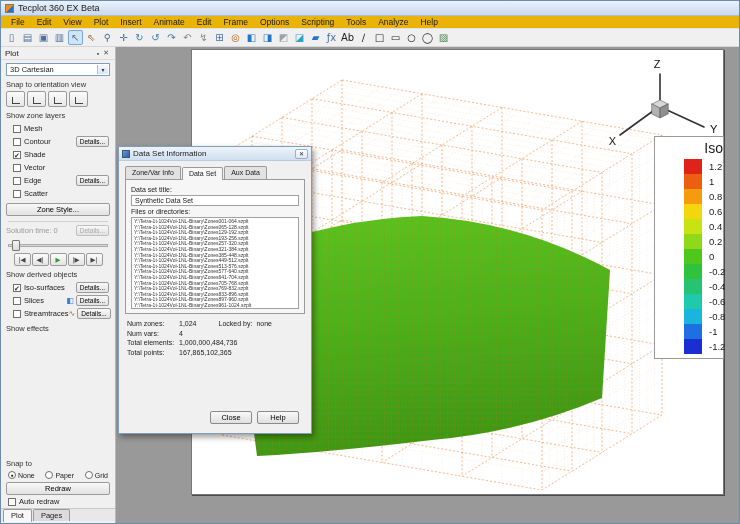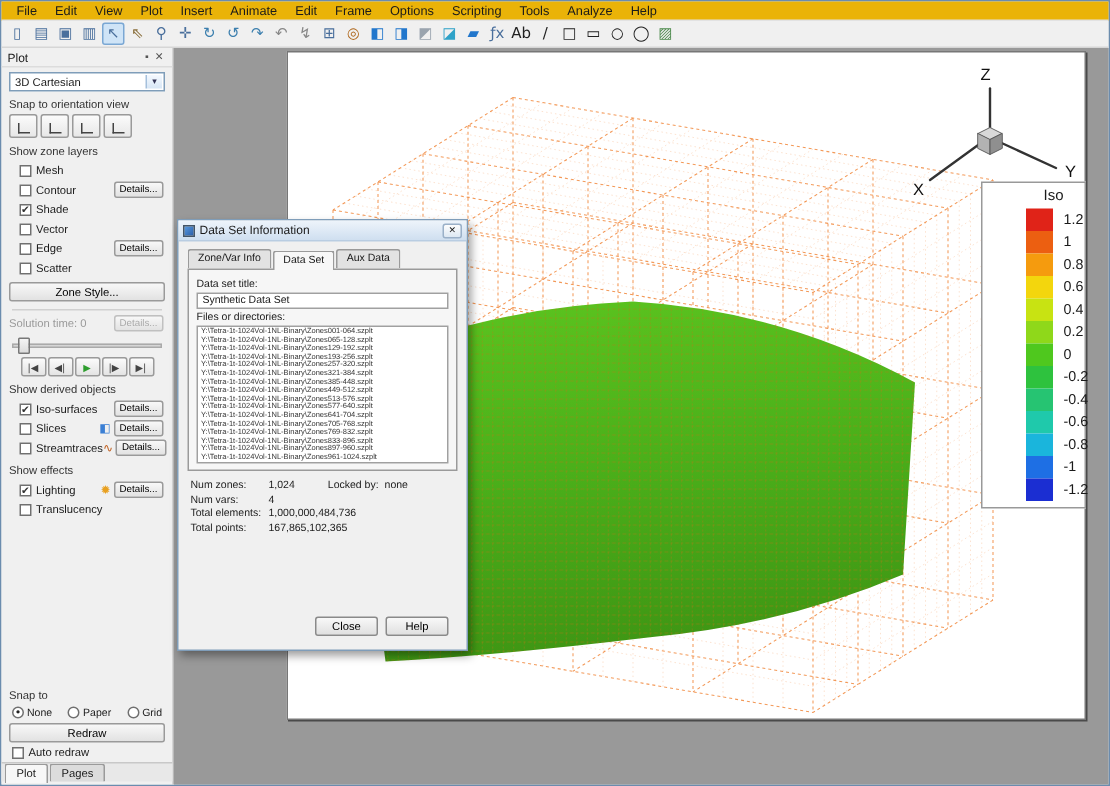--- a/index.html
+++ b/index.html
@@ -64,21 +64,21 @@
   .stab { font-size:7.5px; padding:1px 7px; border:1px solid #9a9a9a; border-bottom:none; background:#dcdcdc; border-radius:2px 2px 0 0; margin-right:1px; }
   .stab[data-active="true"] { background:#f7f7f7; position:relative; top:1px; padding-bottom:2px; }
 
   
   .workspace { flex:1 1 auto; background:#999; position:relative; min-width:0; }
   .paper { position:absolute; left:75px; top:2px; width:533px; height:446px; background:#fff; border:1px solid #777; box-shadow:1px 1px 0 #4a4a4a; }
   .paper svg { position:absolute; left:0; top:0; }
 
   
   .legend { position:absolute; left:462px; top:86px; width:70px; background:#fff; border:1px solid #999; padding:3px 0 4px 6px; }
-  .legend-title { font-size:10px; text-align:right; padding-right:14px; margin-bottom:3px; }
+  .legend-title { font-size:14px; text-align:right; margin-bottom:3px; }
   .lg-row { display:flex; align-items:center; height:15px;padding-left:23px; }
   .lg-swatch { width:18px; height:15px; flex:0 0 auto; }
   .lg-label { font-size:9.5px; padding-left:7px; }
 
   
   .dialog { position:absolute; left:118px; top:146px; width:194px; height:288px; background:#f0f0f0; border:1px solid #7f9db9; box-shadow:2px 3px 6px rgba(0,0,0,.4); z-index:50; display:flex; flex-direction:column; }
   .dlg-title { height:14px; background:linear-gradient(#eef4fb,#cfdff0); display:flex; align-items:center; padding:0 3px; border-bottom:1px solid #b9cde2; }
   .dlg-icon { width:8px; height:8px; background:linear-gradient(135deg,#5a9ae0,#2b5fa8); border:1px solid #456; margin-right:3px; }
   .dlg-title .t { flex:1; font-size:8px; }
   .dlg-close { width:13px; height:10px; font-size:6px; line-height:9px; text-align:center; border:1px solid #9ab0c8; background:linear-gradient(#fdfdfd,#dde8f3); border-radius:2px; }
@@ -100,20 +100,24 @@
   .btn { min-width:42px; height:13px; font-size:7.5px; background:linear-gradient(#f8f8f8,#e0e0e0); border:1px solid #8a8a8a; border-radius:2px; font-family:inherit; }
 
   
   .statusbar { height:14px; background:#f2f2f2; border-top:1px solid #d0d0d0; display:flex; align-items:center; padding-left:5px; font-size:8px; color:#222; flex:0 0 auto;}
 </style>
 </head>
 <body>
 
 <div class="window">
 
+  <div class="titlebar">
+    <span class="app-icon"></span>
+    <span class="title-text">Tecplot 360 EX Beta</span>
+  </div>
 
   <div class="menubar">
 
   <span class="menu-item">File</span>
       <span class="menu-item">Edit</span>
       <span class="menu-item">View</span>
       <span class="menu-item">Plot</span>
       <span class="menu-item">Insert</span>
       <span class="menu-item">Animate</span>
       <span class="menu-item">Edit</span>
@@ -365,35 +369,20 @@
 
             <div class="chk-row">
               <span class="cb"></span>
               <span class="lbl">Streamtraces</span>
               <span class="row-icon" style="color: rgb(192, 96, 32);">∿</span>
               <button class="mini-btn">Details...</button>
             </div>
           </div>
 
         <div class="grp-label">Show effects</div>
-        <div>
-
-            <div class="chk-row">
-              <span class="cb">✔</span>
-              <span class="lbl">Lighting</span>
-              <span class="row-icon" style="color: rgb(232, 160, 32);">✹</span>
-              <button class="mini-btn">Details...</button>
-            </div>
-
-            <div class="chk-row">
-              <span class="cb"></span>
-              <span class="lbl">Translucency</span>
-
-            </div>
-          </div>
       </div>
 
       <div class="spacer"></div>
 
       <div class="snapto">
         <div class="grp-label">Snap to</div>
         <div class="radio-row">
 
             <span class="radio">
               <span class="rb">●</span>

